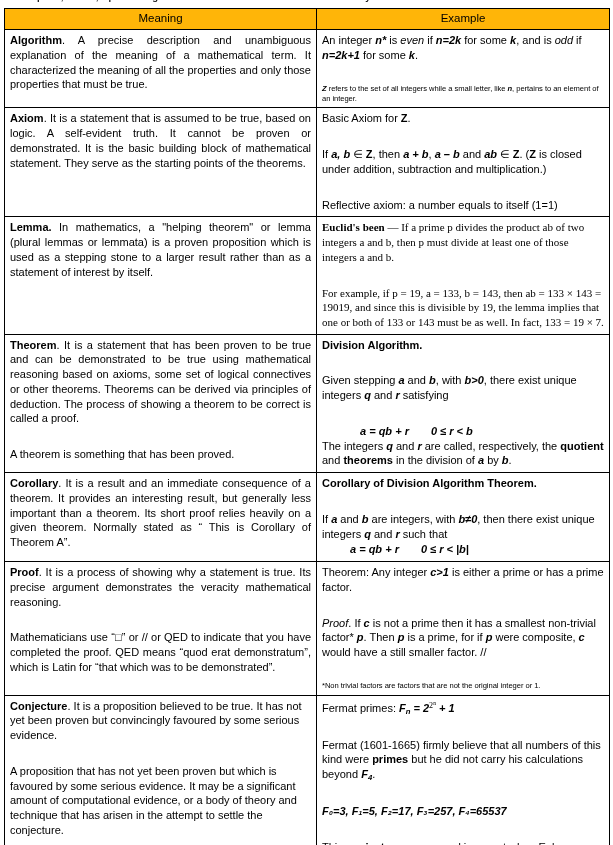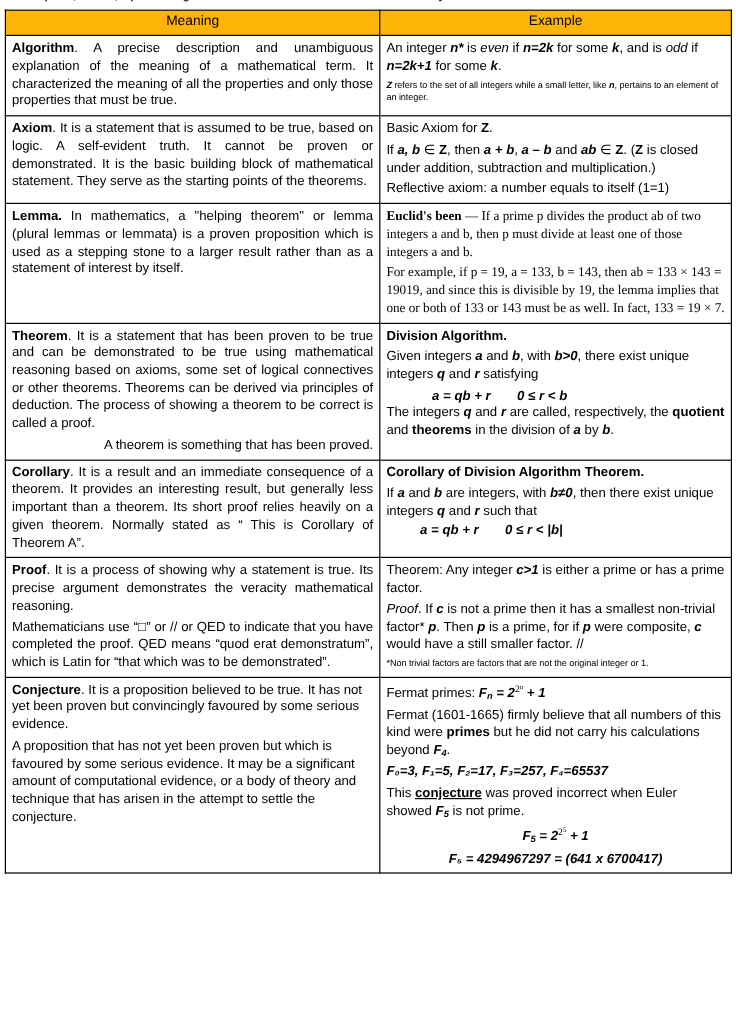--- a/index.html
+++ b/index.html
@@ -69,21 +69,21 @@
   .cell {
     font-size: 11px;
     line-height: 1.34;
   }
   .meaning .cell { text-align: justify; }
   .meaning .cell p { text-align: justify; }
 
   .cell p {
     margin: 0 0 0 0;
   }
-  .cell p + p { margin-top: 3px; }
+  .cell p + p { margin-top: 21px; }
 
   .cell b, .cell strong { font-weight: bold; }
   .cell i, .cell em { font-style: italic; }
 
   .term { font-weight: bold; }
 
   
   .formula {
     font-weight: bold;
     font-style: italic;
@@ -195,27 +195,27 @@
             <p><b>Euclid's    been</b><span> — If  a   prime p divides   the product ab of  two   integers a and b,   then p must divide at least one of those integers a and b.</span></p>
             <p>For   example,   if p =   19, a =   133, b =   143, then ab = 133 × 143 = 19019, and since this is divisible by 19, the lemma implies that one or both of 133 or 143 must be as well. In fact, 133 = 19 × 7.</p>
           </div>
         </td>
       </tr>
 
       <tr>
         <td class="meaning">
           <div class="cell">
             <p><span class="term">Theorem</span><span>. It is a statement that has been proven to be true and can be demonstrated to be true using mathematical reasoning based on axioms, some set of logical connectives or other theorems. Theorems can be derived via principles of deduction. The process of showing a theorem to be correct is called a proof.</span></p>
-            <p style="text-align:right">A theorem is something that has been proved.</p>
+            <p style="text-align:left">A theorem is something that has been proved.</p>
           </div>
         </td>
         <td>
           <div class="cell">
             <p><b>Division Algorithm.</b></p>
-            <p><span>Given integers </span><b><i>a</i></b><span> and </span><b><i>b</i></b><span>, with </span><b><i>b&gt;0</i></b><span>, there exist unique integers </span><b><i>q</i></b><span> and </span><b><i>r</i></b><span> satisfying</span></p>
+            <p><span>Given stepping </span><b><i>a</i></b><span> and </span><b><i>b</i></b><span>, with </span><b><i>b&gt;0</i></b><span>, there exist unique integers </span><b><i>q</i></b><span> and </span><b><i>r</i></b><span> satisfying</span></p>
             <p class="formula"><span>a = qb + r</span><span class="gap"></span><span>0 ≤ r &lt; b</span></p>
             <p style="margin-top:0"><span>The integers </span><b><i>q</i></b><span> and </span><b><i>r</i></b><span> are called, respectively, the </span><b>quotient</b><span> and </span><b>theorems</b><span> in the division of </span><b><i>a</i></b><span> by </span><b><i>b</i></b><span>.</span></p>
           </div>
         </td>
       </tr>
 
       <tr>
         <td class="meaning">
           <div class="cell">
             <p><span class="term">Corollary</span><span>. It is a result and an immediate consequence of a theorem. It provides an interesting result, but generally less important than a theorem. Its short proof relies heavily on a given theorem. Normally stated as “ This is Corollary of Theorem A”.</span></p>

